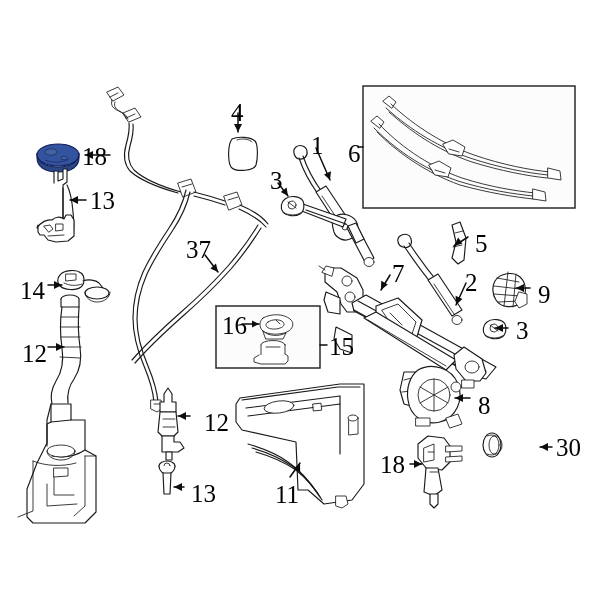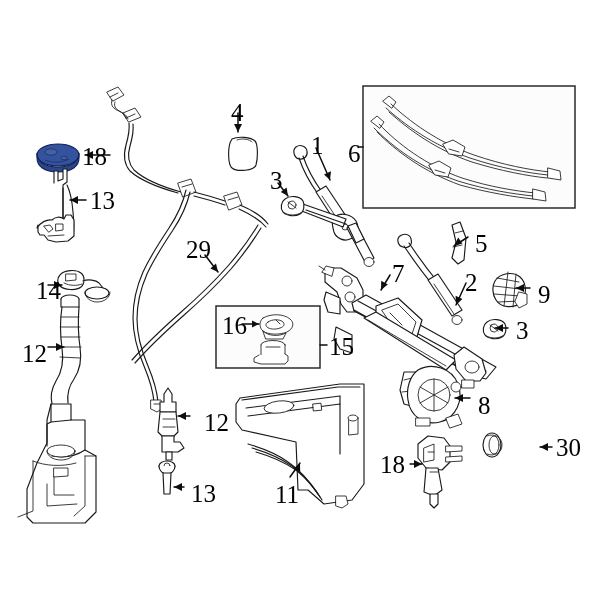--- a/index.html
+++ b/index.html
@@ -397,21 +397,21 @@
   <div class="lab" style="left:231px;top:100px;">4</div>
   <div class="lab" style="left:475px;top:231px;">5</div>
   <div class="lab" style="left:348px;top:141px;">6</div>
   <div class="lab" style="left:392px;top:261px;">7</div>
   <div class="lab" style="left:478px;top:393px;">8</div>
   <div class="lab" style="left:538px;top:282px;">9</div>
   <div class="lab" style="left:22px;top:341px;">12</div>
   <div class="lab" style="left:275px;top:482px;text-align:center;">11</div>
   <div class="lab" style="left:204px;top:410px;">12</div>
   <div class="lab" style="left:191px;top:481px;text-align:center;">13</div>
-  <div class="lab" style="left:36px;top:278px;text-align:center;">14</div>
+  <div class="lab" style="left:20px;top:278px;text-align:center;">14</div>
   <div class="lab" style="left:329px;top:334px;">15</div>
   <div class="lab" style="left:222px;top:313px;">16</div>
   <div class="lab" style="left:90px;top:188px;">13</div>
   <div class="lab" style="left:82px;top:144px;">18</div>
   <div class="lab" style="left:380px;top:452px;">18</div>
   <div class="lab" style="left:556px;top:435px;">30</div>
-  <div class="lab" style="left:186px;top:237px;">29</div>
+  <div class="lab" style="left:186px;top:237px;">37</div>
 </div>
 
 </body></html>

